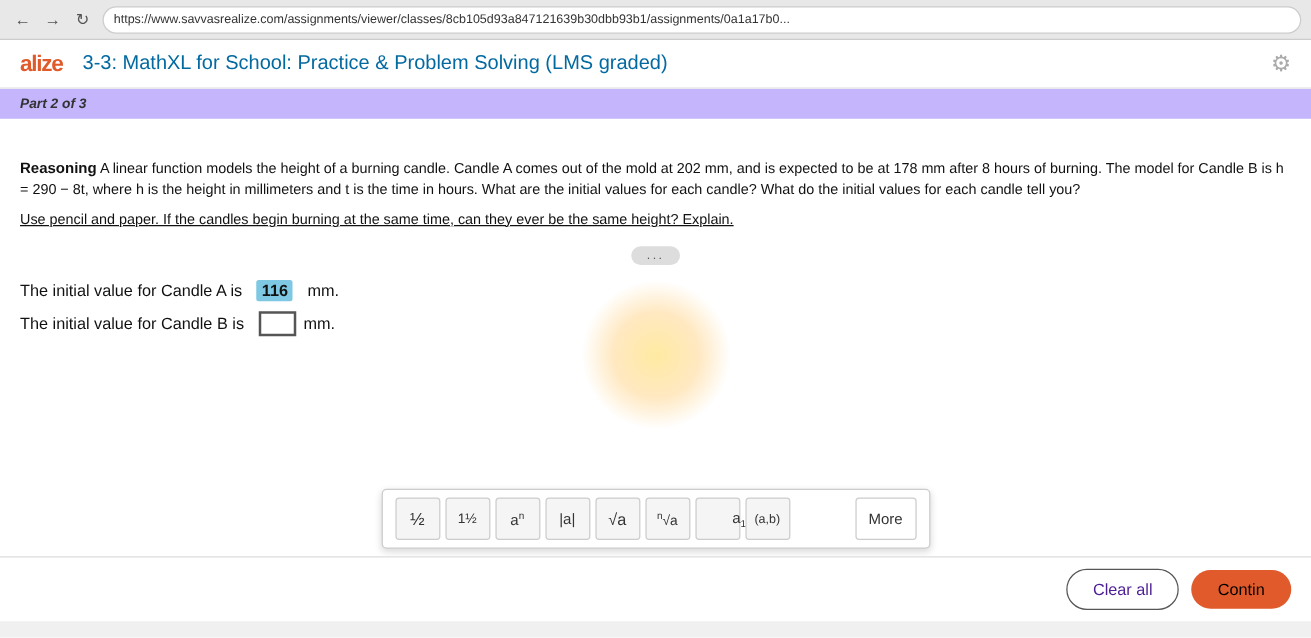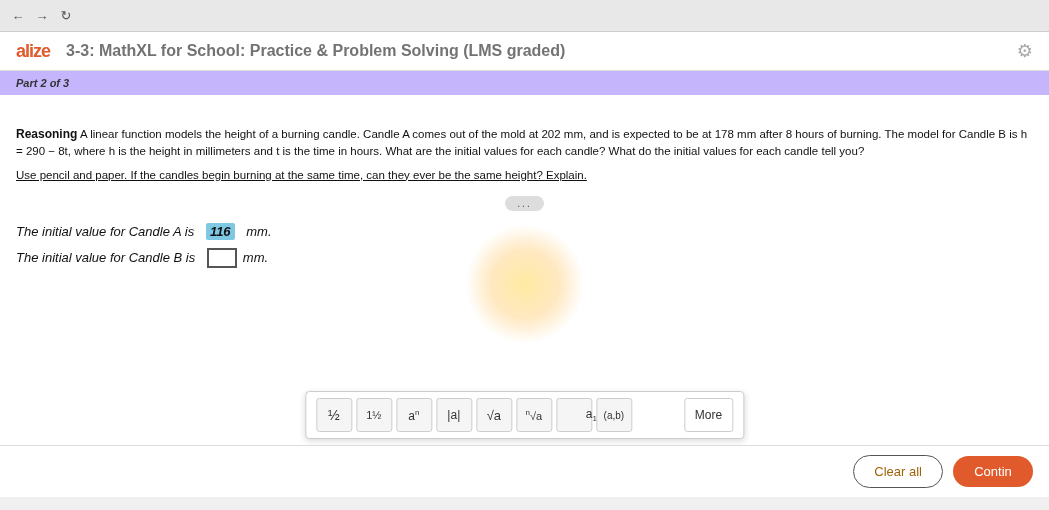--- a/index.html
+++ b/index.html
@@ -71,22 +71,22 @@
       display: flex;
       flex-direction: column;
     }
     .header-subtitle {
       font-size: 10px;
       color: #555;
       text-transform: uppercase;
     }
     .header-title {
       font-size: 16px;
-      font-weight: bold;
-      color: #737373;
+      font-weight: normal;
+      color: #0369a1;
     }
     .header-icon {
       margin-left: auto;
       color: #aaa;
       font-size: 18px;
     }
 
     
     .main-content {
       background: white;
@@ -149,21 +149,20 @@
       padding: 8px 16px;
     }
 
     .answer-line {
       font-size: 13px;
       color: #111;
       margin-bottom: 8px;
       display: flex;
       align-items: center;
       gap: 4px;
-      font-style: italic;
     }
 
     .answer-highlight {
       background: #7ec8e3;
       padding: 1px 4px;
       border-radius: 2px;
       font-weight: bold;
     }
 
     .answer-input {
@@ -236,31 +235,31 @@
       gap: 10px;
     }
 
     .clear-all-btn {
       background: white;
       border: 1.5px solid #555;
       border-radius: 20px;
       padding: 8px 20px;
       font-size: 13px;
       cursor: pointer;
-      color: #a16207;
+      color: #4c1d95;
     }
 
     .continue-btn {
       background: #e05a2b;
       border: none;
       border-radius: 20px;
       padding: 8px 20px;
       font-size: 13px;
       cursor: pointer;
-      color: #ffffff;
+      color: #000000;
       min-width: 80px;
     }
 
     
     .glow-overlay {
       position: absolute;
       top: 50%;
       left: 50%;
       transform: translate(-50%, -50%);
       width: 120px;
@@ -271,20 +270,23 @@
   </style>
 </head>
 <body>
 
 <div class="browser-bar">
   <div class="browser-nav-icons">
     <div class="nav-btn">←</div>
     <div class="nav-btn">→</div>
     <div class="nav-btn">↻</div>
   </div>
+  <div class="url-bar">
+    <span>https://www.savvasrealize.com/assignments/viewer/classes/8cb105d93a847121639b30dbb93b1/assignments/0a1a17b0...</span>
+  </div>
 </div>
 
 <div class="app-header">
   <div class="app-logo">alize</div>
   <div class="header-text">
     <div class="header-title">3-3: MathXL for School: Practice &amp; Problem Solving (LMS graded)</div>
   </div>
   <div class="header-icon">⚙</div>
 </div>
 

